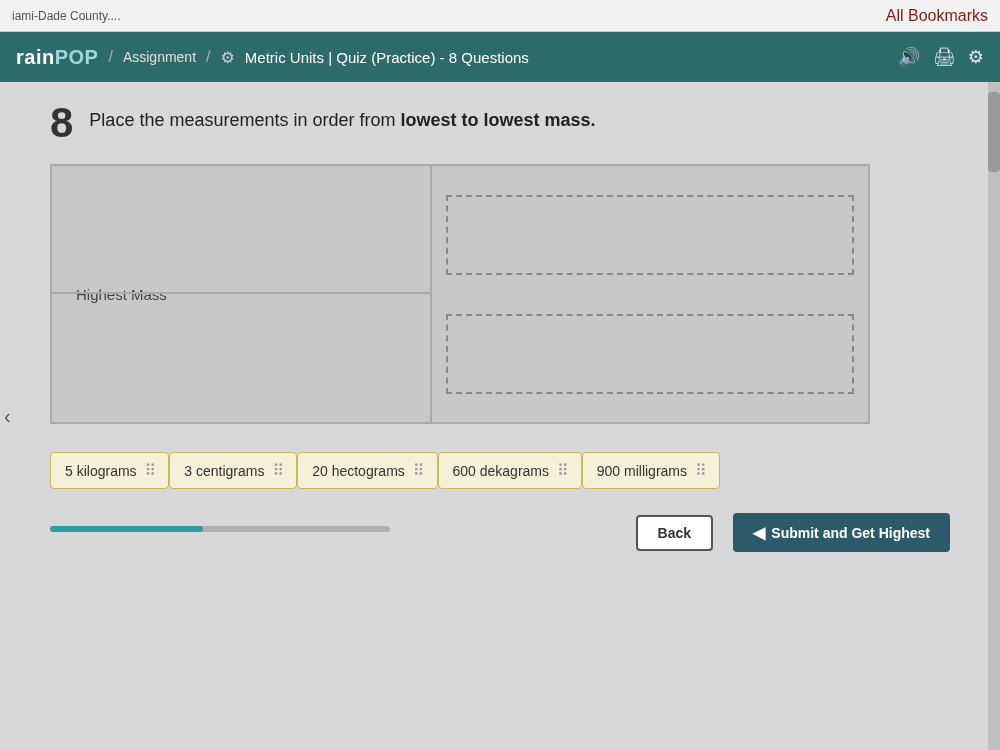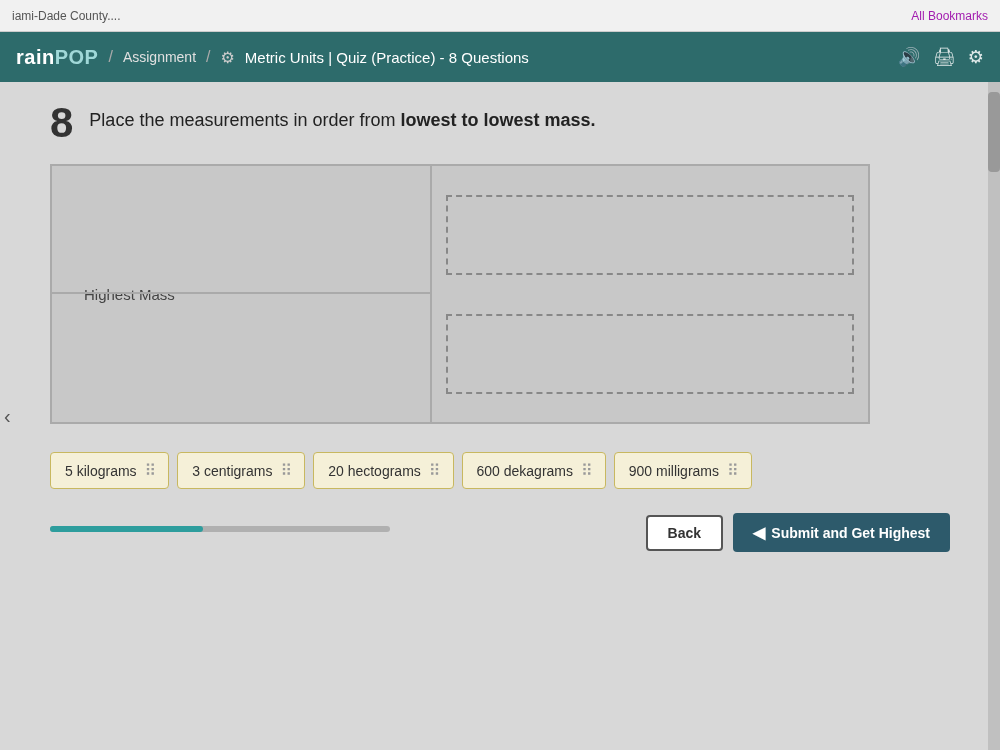--- a/index.html
+++ b/index.html
@@ -24,22 +24,22 @@
       font-size: 12px;
       color: #555;
       justify-content: space-between;
     }
     .browser-bar-left {
       display: flex;
       align-items: center;
       gap: 8px;
     }
     .browser-bar-right {
-      font-size: 12px;
-      color: #a21caf;
+      font-size: 16px;
+      color: #7f1d1d;
       text-align: center;
     }
 
     
     .app-header {
       background: #2d6b6b;
       height: 50px;
       display: flex;
       align-items: center;
       padding: 16px 16px;
@@ -168,21 +168,21 @@
       width: 380px;
       border-right: 2px solid #aaa;
       position: relative;
       padding: 16px;
     }
     .drag-left-label {
       font-size: 15px;
       color: #444;
       position: absolute;
       top: 50%;
-      left: 32px;
+      left: 24px;
       transform: translateY(-50%);
     }
 
     .drag-right {
       flex: 1;
       display: flex;
       flex-direction: column;
       gap: 10px;
       padding: 14px 14px;
       justify-content: space-around;
@@ -201,21 +201,21 @@
       bottom: 50%;
       left: 0;
       width: 380px;
       height: 2px;
       background: #aaa;
     }
 
     
     .chips-row {
       display: flex;
-      gap: 8px;
+      gap: 0;
       margin-top: 28px;
       flex-wrap: wrap;
       align-items: center;
     }
 
     .chip {
       background: #f5f0d8;
       border: 1.5px solid #c8b860;
       border-radius: 4px;
       padding: 8px 14px;
@@ -231,21 +231,21 @@
       color: #999;
       font-size: 16px;
       letter-spacing: -2px;
     }
 
     
     .bottom-bar {
       display: flex;
       align-items: center;
       justify-content: flex-end;
-      gap: 10px;
+      gap: 20px;
       margin-top: 24px;
       padding-right: 20px;
       position: relative;
     }
 
     .progress-bar-container {
       position: absolute;
       left: 0;
       bottom: 20px;
       width: 340px;

